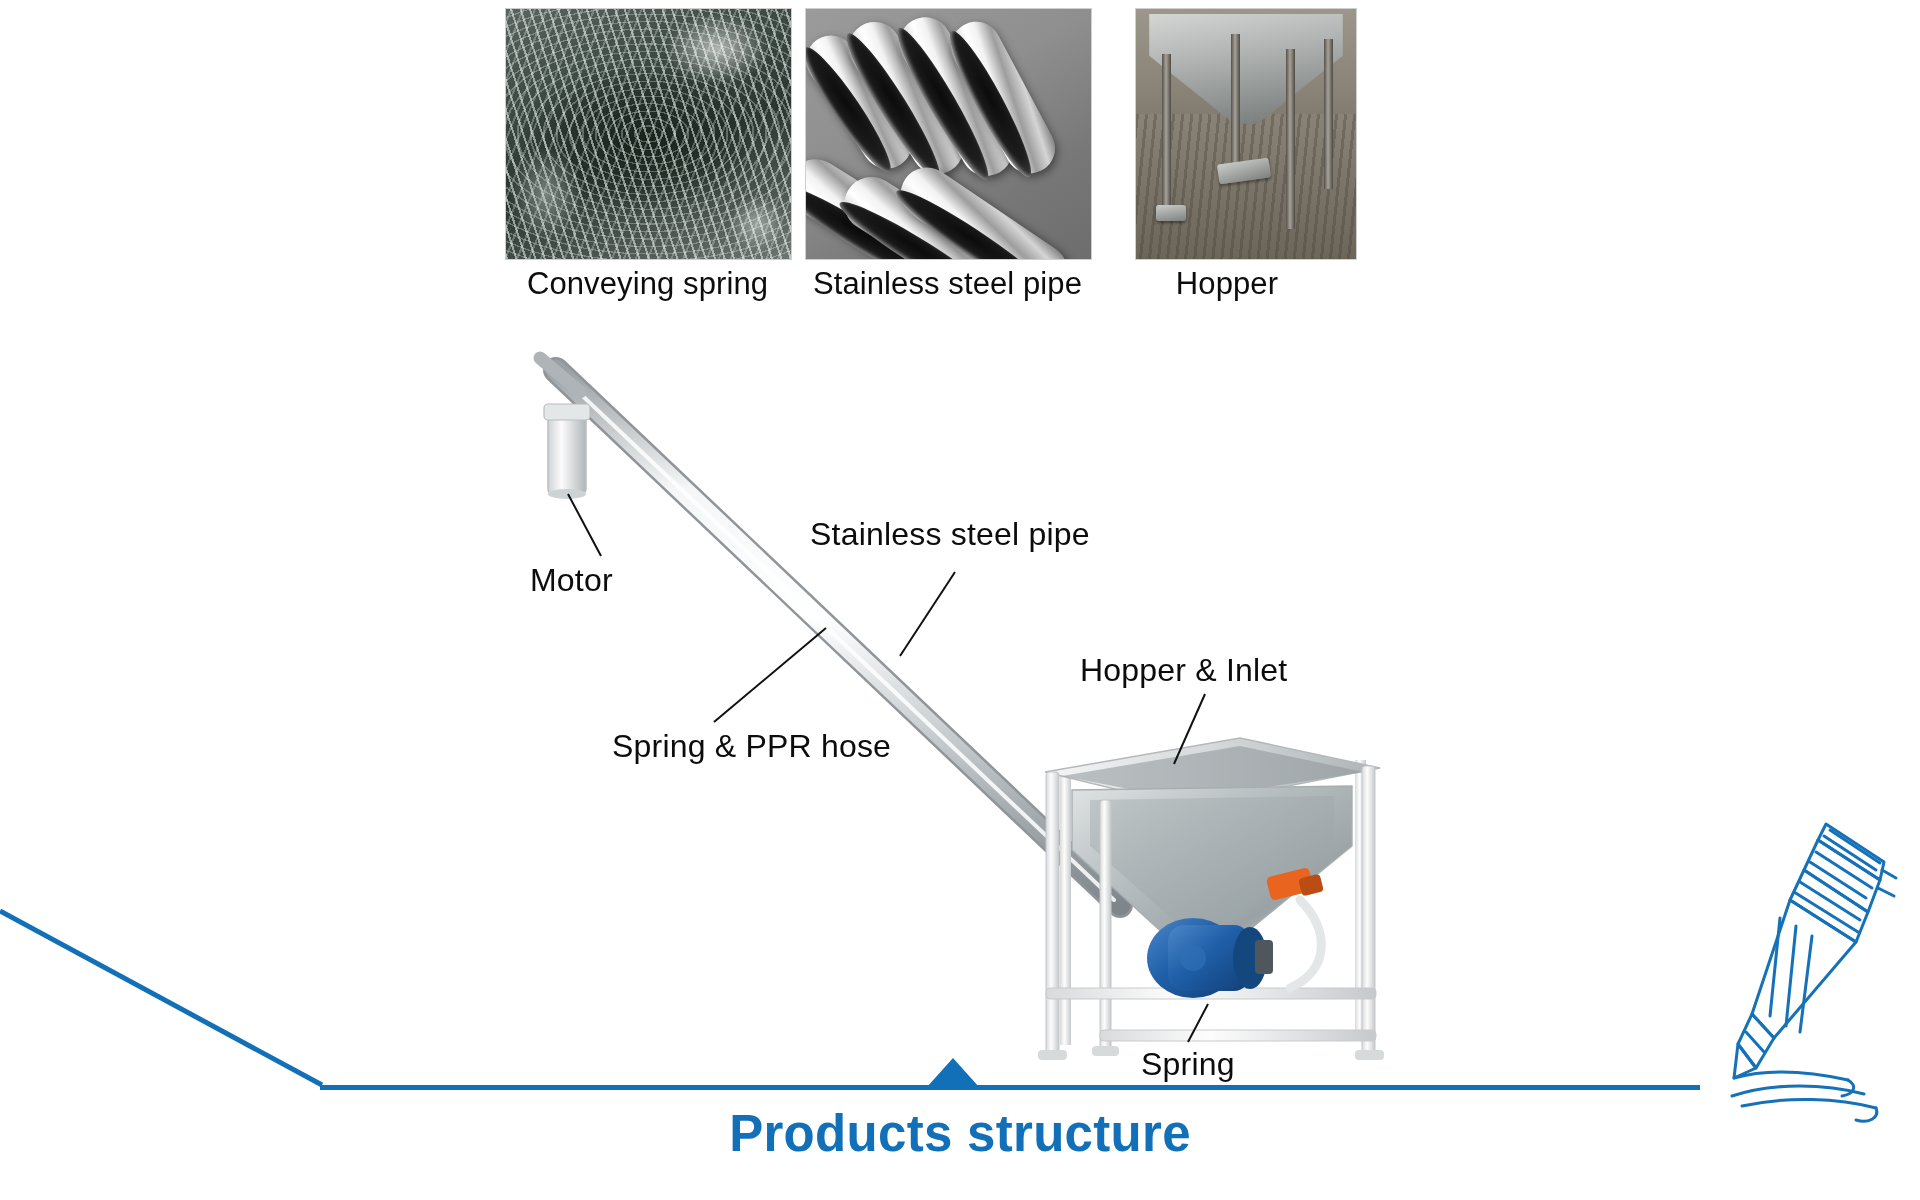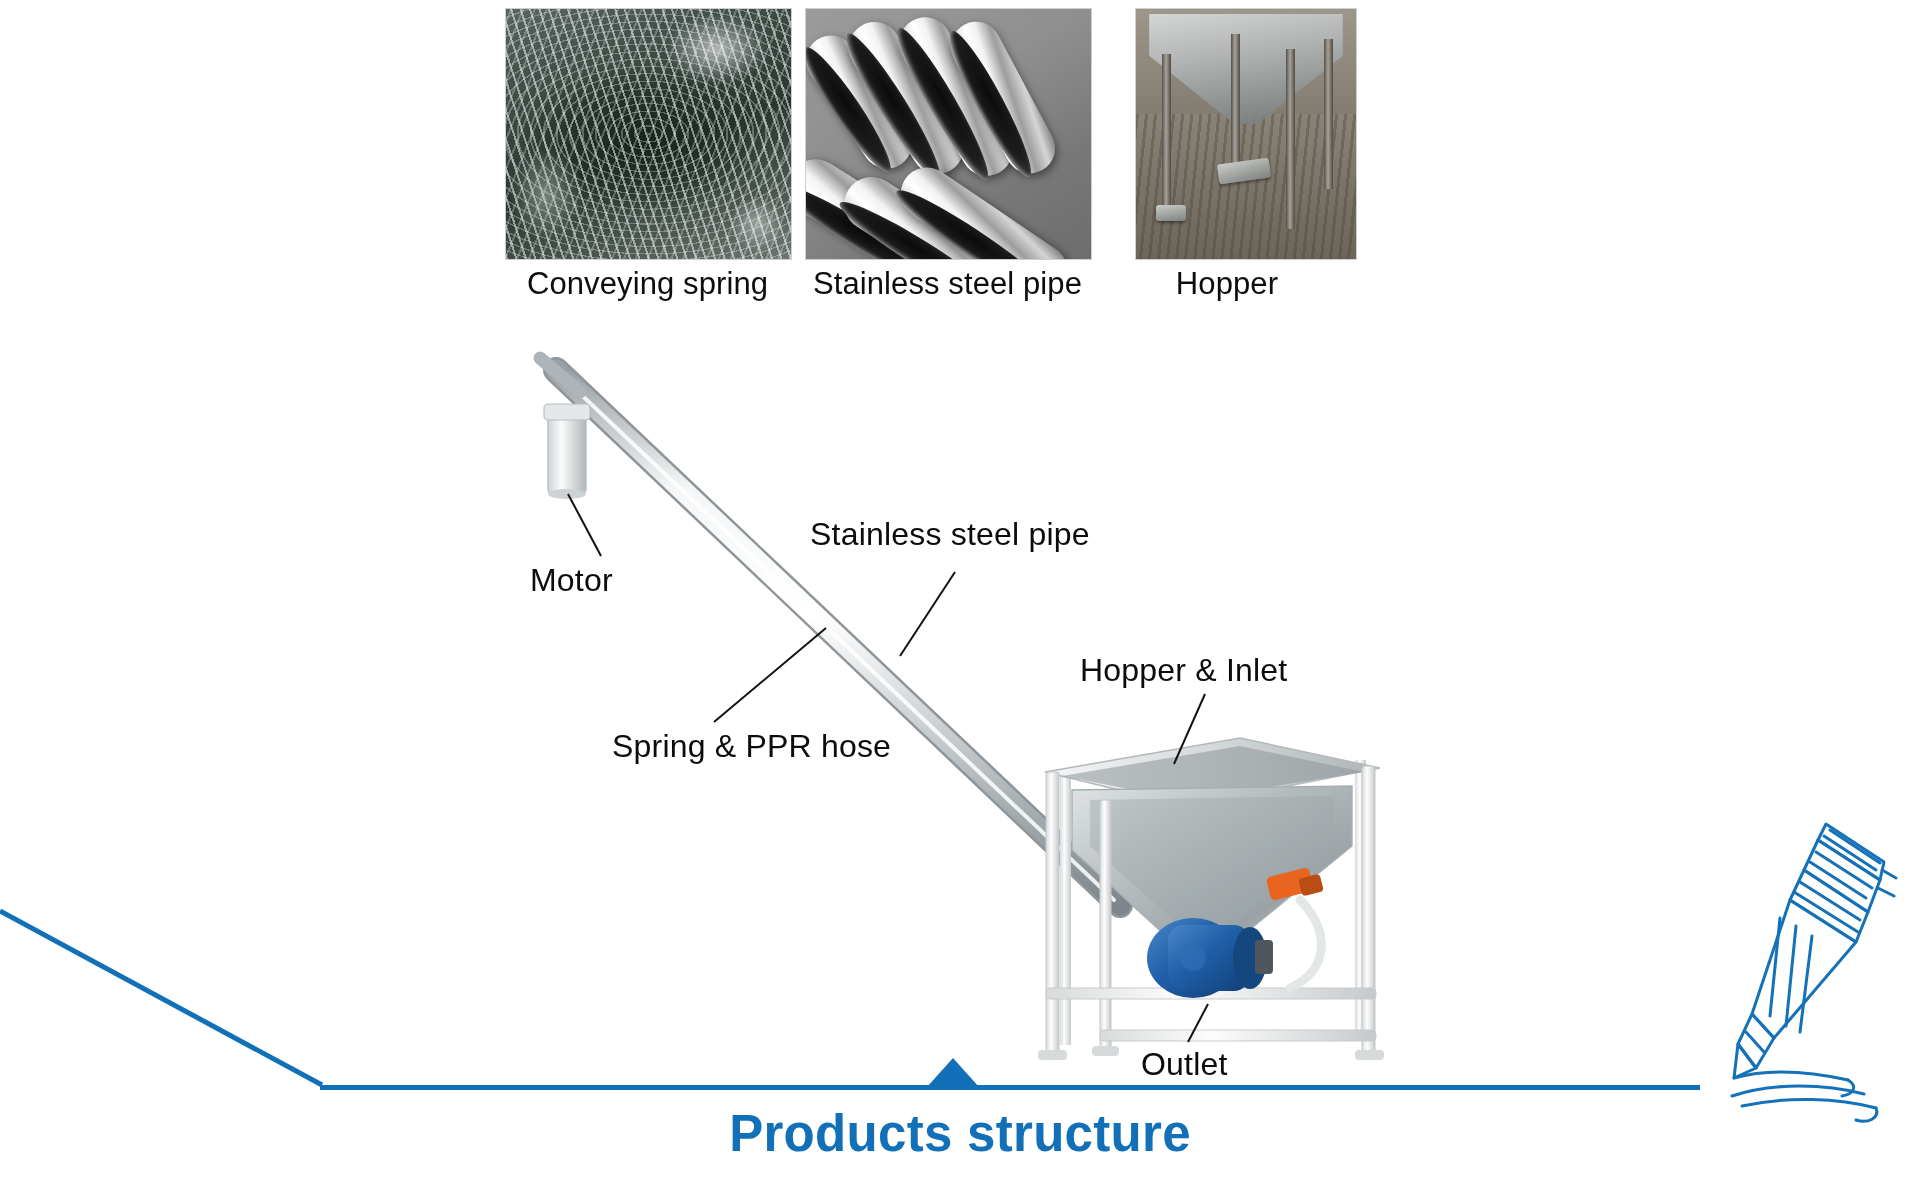--- a/index.html
+++ b/index.html
@@ -327,21 +327,21 @@
       <line x1="714" y1="722" x2="826" y2="628"></line>
       <line x1="1174" y1="764" x2="1205" y2="694"></line>
       <line x1="1208" y1="1004" x2="1188" y2="1042"></line>
     </g>
   </svg>
 
   <div class="dlabel" id="label-outlet">Motor</div>
   <div class="dlabel" id="label-ss-pipe">Stainless steel pipe</div>
   <div class="dlabel" id="label-spring-hose">Spring &amp; PPR hose</div>
   <div class="dlabel" id="label-hopper-inlet">Hopper &amp; Inlet</div>
-  <div class="dlabel" id="label-motor">Outlet</div>
+  <div class="dlabel" id="label-motor">Spring</div>
 
   <svg id="bottom-diagonal" viewBox="0 0 340 195">
     <line x1="0" y1="11" x2="322" y2="185" stroke="#1270b8" stroke-width="5"></line>
   </svg>
   <div id="bottom-rule"></div>
   <div id="bottom-marker"></div>
   <div id="bottom-title">Products structure</div>
 
   <svg id="pen-sketch" viewBox="0 0 180 330">
     <g fill="none" stroke="#1571b8" stroke-width="3" stroke-linecap="round" stroke-linejoin="round">

